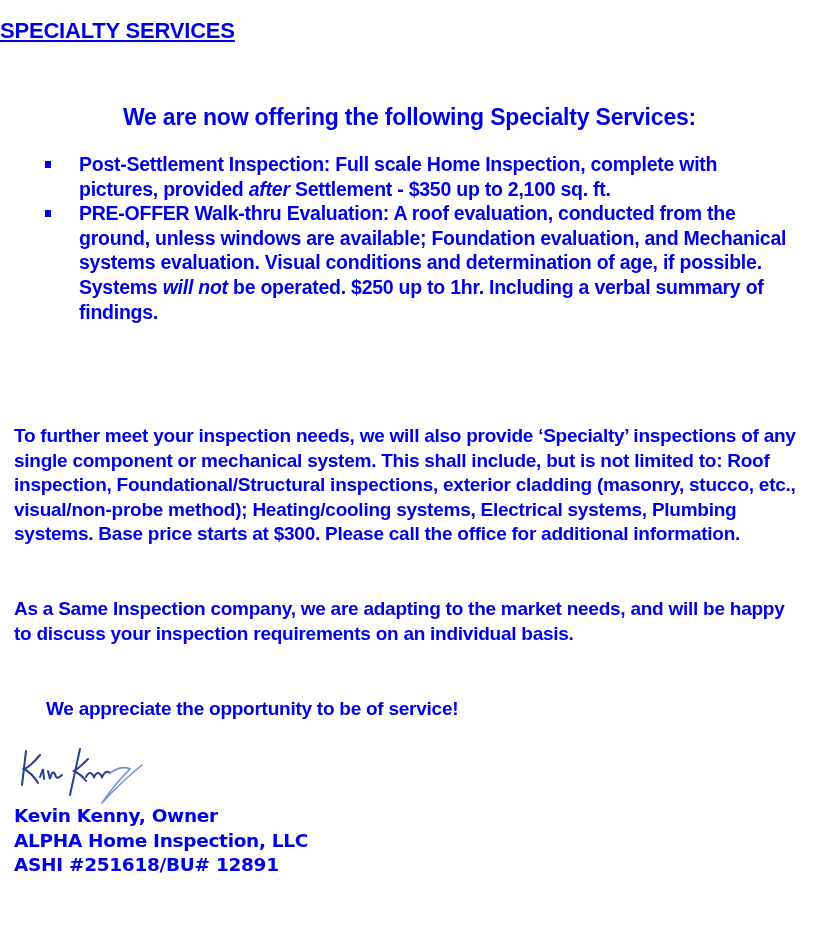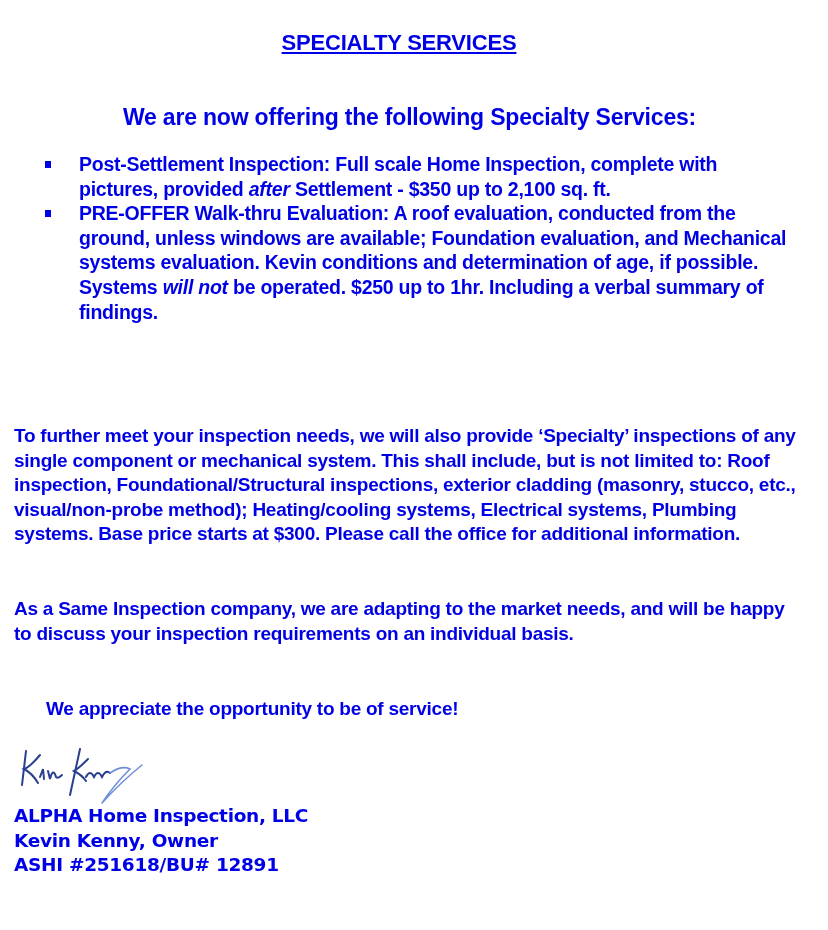--- a/index.html
+++ b/index.html
@@ -2,22 +2,22 @@
 <html><head>
   <meta charset="utf-8">
   <style>
     html, body { margin: 0; padding: 0; background: #ffffff; }
     body {
       width: 828px; height: 930px; position: relative; overflow: hidden;
       font-family: "Liberation Sans", sans-serif;
       color: #0000e6; font-weight: bold;
     }
     .title {
-      position: absolute; left: 0; width: 798px; top: 30px;
-      text-align: center; font-size: 22px; text-decoration: underline;
+      position: absolute; left: 0; width: 798px; top: 18px;
+      font-size: 22px; text-decoration: underline;
       letter-spacing: -0.2px;
     }
     .intro {
       position: absolute; left: 123px; top: 104px; font-size: 23px;
       letter-spacing: -0.2px;
     }
     .bullets {
       position: absolute; left: 0; top: 152px; margin: 0; padding: 0; list-style: none;
     }
     .bullets li {
@@ -55,21 +55,21 @@
   <ul class="bullets">
     <li>
       <span class="bullet"></span>
       <span>Post-Settlement Inspection:  Full scale Home Inspection, complete with pictures, provided </span><em>after</em><span> Settlement - $350 up to 2,100 sq. ft.</span>
     </li>
     <li>
       <span class="bullet"></span>
     </li>
     <li>
       <span class="bullet"></span>
-      <span>PRE-OFFER Walk-thru Evaluation:  A roof evaluation, conducted from the ground, unless windows are available; Foundation evaluation, and Mechanical systems evaluation.  Kevin conditions and determination of age, if possible.  Systems </span><em>will not</em><span>  be operated. $250 up to 1hr. Including a verbal summary of findings.</span>
+      <span>PRE-OFFER Walk-thru Evaluation:  A roof evaluation, conducted from the ground, unless windows are available; Foundation evaluation, and Mechanical systems evaluation.  Visual conditions and determination of age, if possible.  Systems </span><em>will not</em><span>  be operated. $250 up to 1hr. Including a verbal summary of findings.</span>
     </li>
   </ul>
 
   <p class="para" style="top:424px;">To further meet your inspection needs, we will also provide ‘Specialty’ inspections of any single component or mechanical system.  This shall include, but is not limited to:  Roof inspection, Foundational/Structural inspections, exterior cladding (masonry, stucco, etc., visual/non-probe method); Heating/cooling systems, Electrical systems, Plumbing systems. Base price starts at $300.  Please call the office for additional information.</p>
   <p class="para" style="top:597px;">As a Same Inspection company, we are adapting to the market needs, and will be happy to discuss your inspection requirements on an individual basis.</p>
   <p class="para" style="top:697px;margin-left:32px;">We appreciate the opportunity to be of service!</p>
 
   <div class="sig-block">
     <svg class="signature" viewBox="0 0 130 62">
       <g fill="none" stroke="#2a3f8f" stroke-width="2" stroke-linecap="round">
@@ -78,18 +78,18 @@
         <path d="M22 32 L25 24 L26 34 M30 26 L32 34 Q35 22 38 32 Q40 34 44 30"></path>
         <path d="M62 4 L52 50"></path>
         <path d="M70 14 Q60 24 56 26 Q64 30 68 36"></path>
         <path d="M68 32 Q72 24 76 32 Q80 24 84 32 Q88 24 92 28"></path>
       </g>
       <g fill="none" stroke="#6f8fd8" stroke-width="1.6" stroke-linecap="round">
         <path d="M92 28 Q104 20 112 24 Q96 40 84 58 M84 58 Q104 36 124 20"></path>
       </g>
     </svg>
     <div class="sig-lines">
+      <div>Kevin Kenny, Owner</div>
       <div>ALPHA Home Inspection, LLC</div>
-      <div>Kevin Kenny, Owner</div>
       <div>ASHI #251618/BU# 12891</div>
     </div>
   </div>
 </div>
 
 </body></html>

